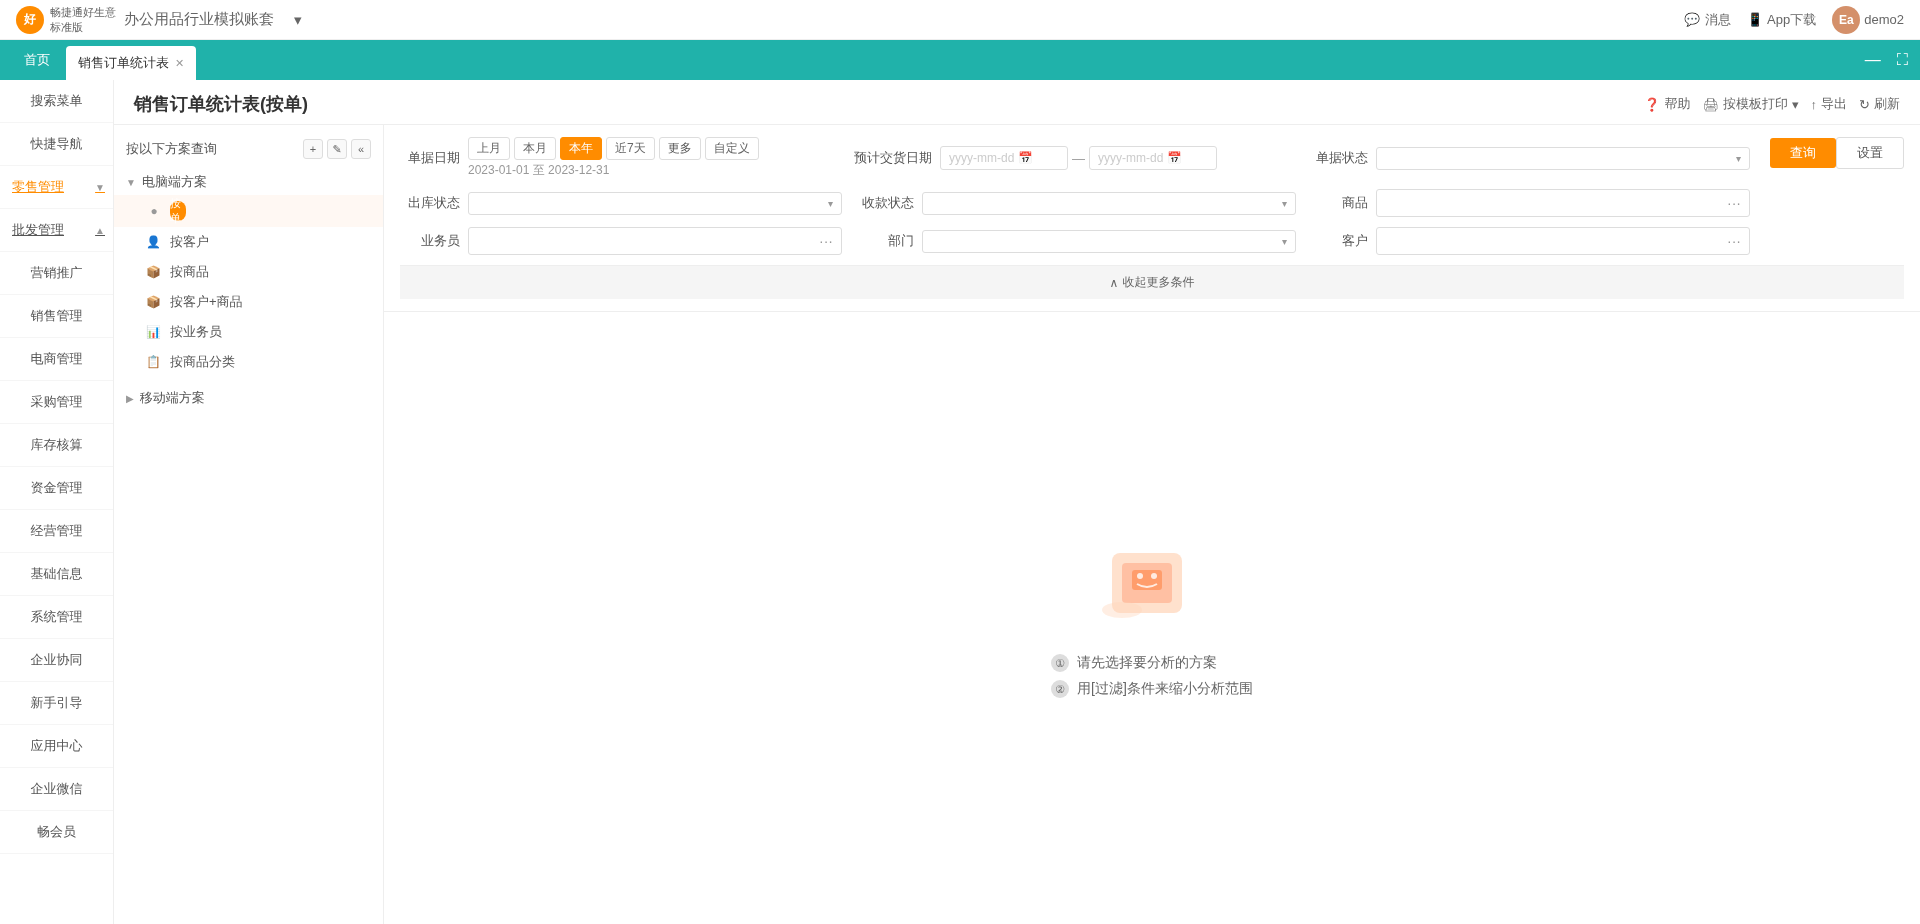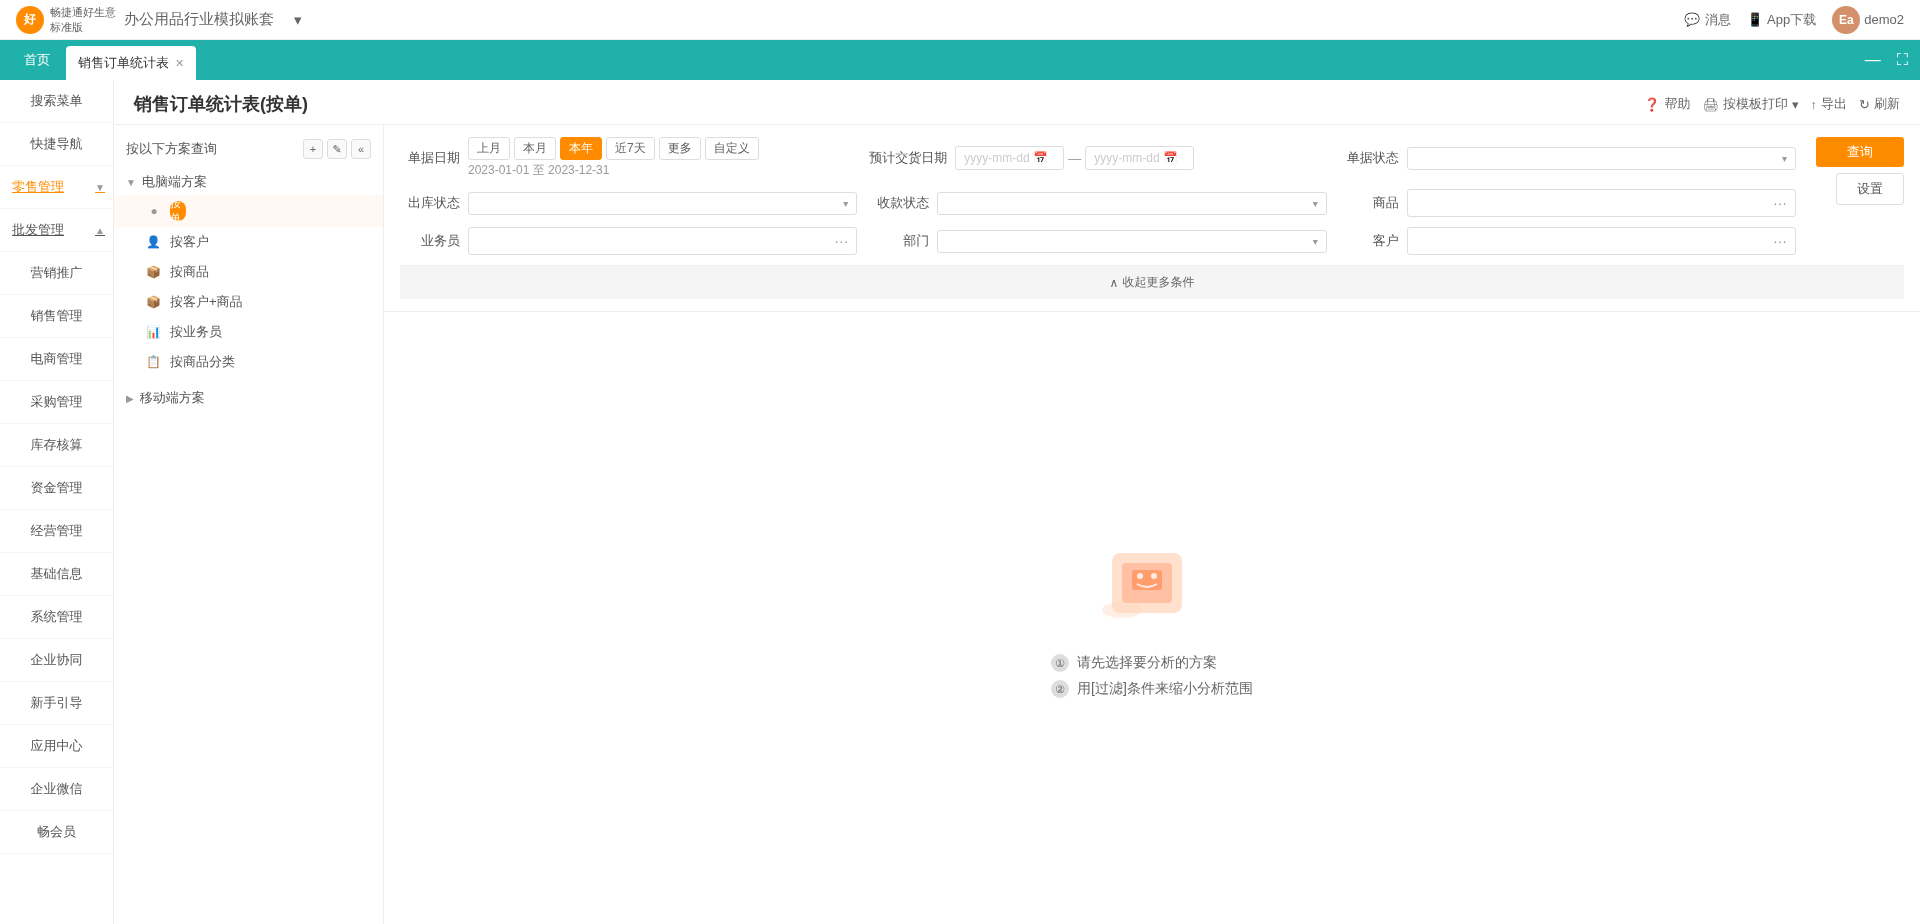--- a/index.html
+++ b/index.html
@@ -62,30 +62,30 @@
     
     .filter-table-panel { flex: 1; display: flex; flex-direction: column; overflow: hidden; background: #f5f5f5; }
     .filter-area { background: #fff; padding: 12px 16px; border-bottom: 1px solid #eee; flex-shrink: 0; }
     .filter-label { font-size: 13px; color: #555; white-space: nowrap; min-width: 60px; text-align: right; }
     .date-tabs { display: flex; gap: 4px; align-items: center; }
     .date-tab { padding: 2px 8px; border: 1px solid #ddd; border-radius: 3px; font-size: 12px; color: #666; cursor: pointer; background: white; }
     .date-tab.active { background: #ff8c00; color: white; border-color: #ff8c00; }
     .date-tab.more { color: #555; }
     .date-range-text { font-size: 12px; color: #999; }
     .date-input-group { display: flex; align-items: center; gap: 4px; }
-    .date-input { border: 1px solid #ddd; border-radius: 3px; padding: 4px 8px; font-size: 12px; color: #999; width: 109px; display: flex; align-items: center; gap: 4px; }
+    .date-input { border: 1px solid #ddd; border-radius: 3px; padding: 4px 8px; font-size: 12px; color: #999; width: 128px; display: flex; align-items: center; gap: 4px; }
     .date-separator { color: #999; }
     .select-arrow { color: #999; font-size: 10px; }
     .filter-ellipsis { color: #999; font-size: 14px; cursor: pointer; }
     .collapse-bar { text-align: center; padding: 8px; background: #f5f5f5; cursor: pointer; color: #666; font-size: 12px; border-top: 1px solid #eee; }
     .collapse-bar span { display: flex; align-items: center; justify-content: center; gap: 4px; }
 
-    .action-buttons { display: flex; flex-direction: column; gap: 6px; margin-left: 8px; }
+    .action-buttons { display: flex; flex-direction: row; gap: 0; margin-left: 8px; align-items: center; }
     .btn-query { background: #ff8c00; color: white; border: none; border-radius: 3px; padding: 6px 20px; font-size: 13px; cursor: pointer; }
-    .btn-settings { background: white; color: #555; border: 1px solid #ddd; border-radius: 3px; padding: 6px 20px; font-size: 13px; cursor: pointer; margin-left: 20px; }
+    .btn-settings { background: white; color: #555; border: 1px solid #ddd; border-radius: 3px; padding: 6px 20px; font-size: 13px; cursor: pointer; }
 
     
     .empty-state { flex: 1; display: flex; flex-direction: column; align-items: center; justify-content: center; background: #fff; gap: 16px; }
     .empty-icon { width: 120px; height: 100px; position: relative; }
     .empty-hints { display: flex; flex-direction: column; gap: 8px; }
     .empty-hint { display: flex; align-items: center; gap: 8px; font-size: 14px; color: #666; }
     .hint-num { width: 18px; height: 18px; background: #ddd; border-radius: 50%; display: flex; align-items: center; justify-content: center; font-size: 11px; color: #666; flex-shrink: 0; }
 
     .full-filter-row { display: grid; grid-template-columns: 1fr 1fr 1fr; gap: 12px; margin-bottom: 10px; align-items: center; }
     .field-group { display: flex; align-items: center; gap: 8px; }

